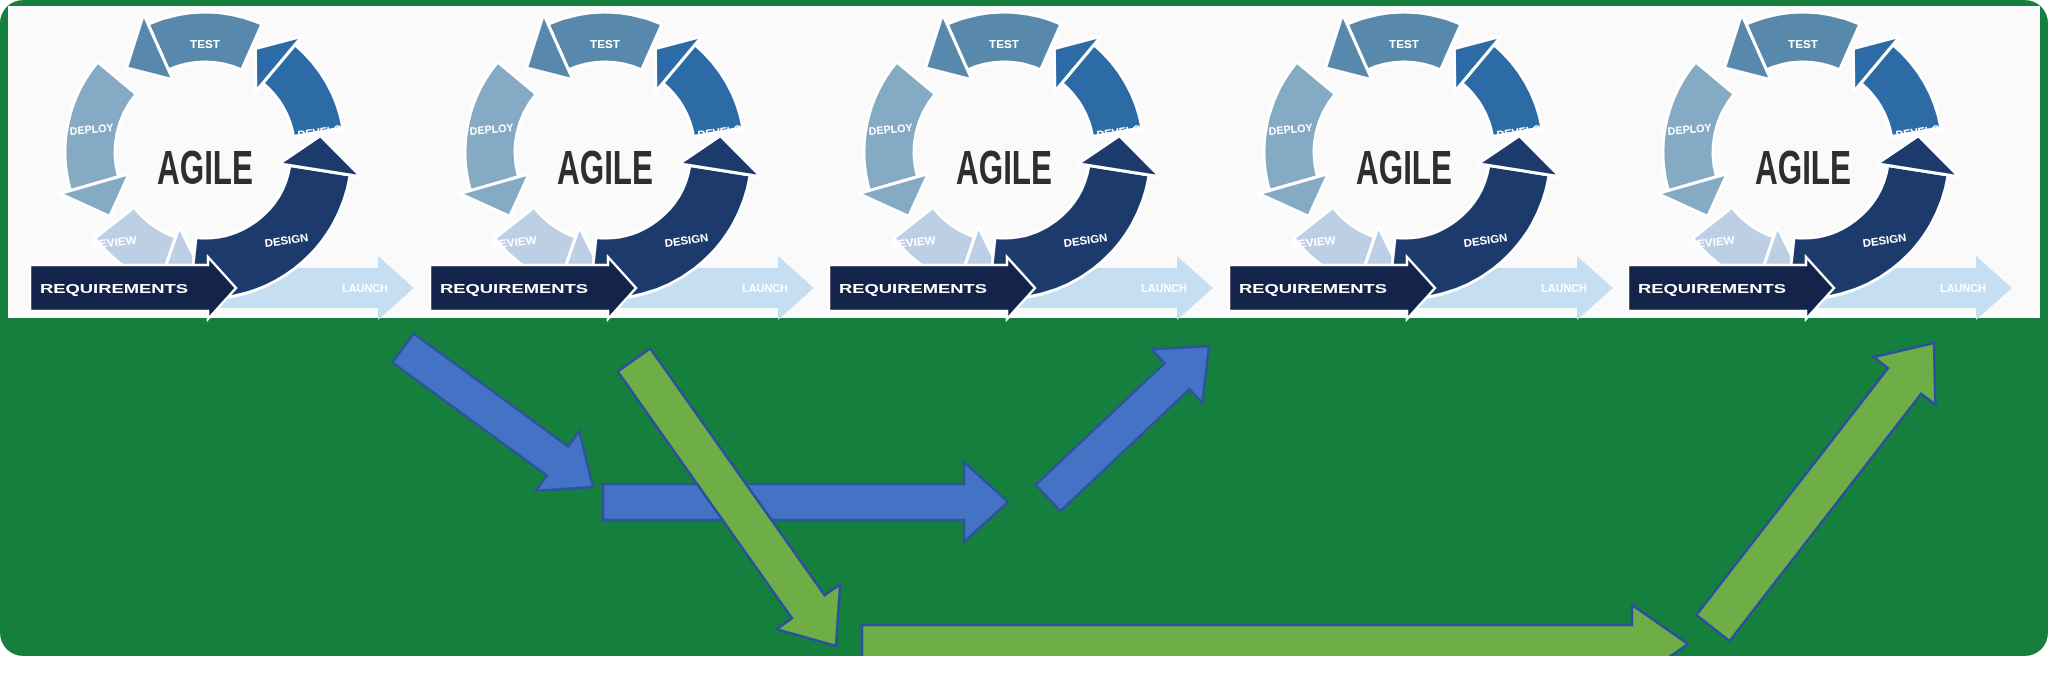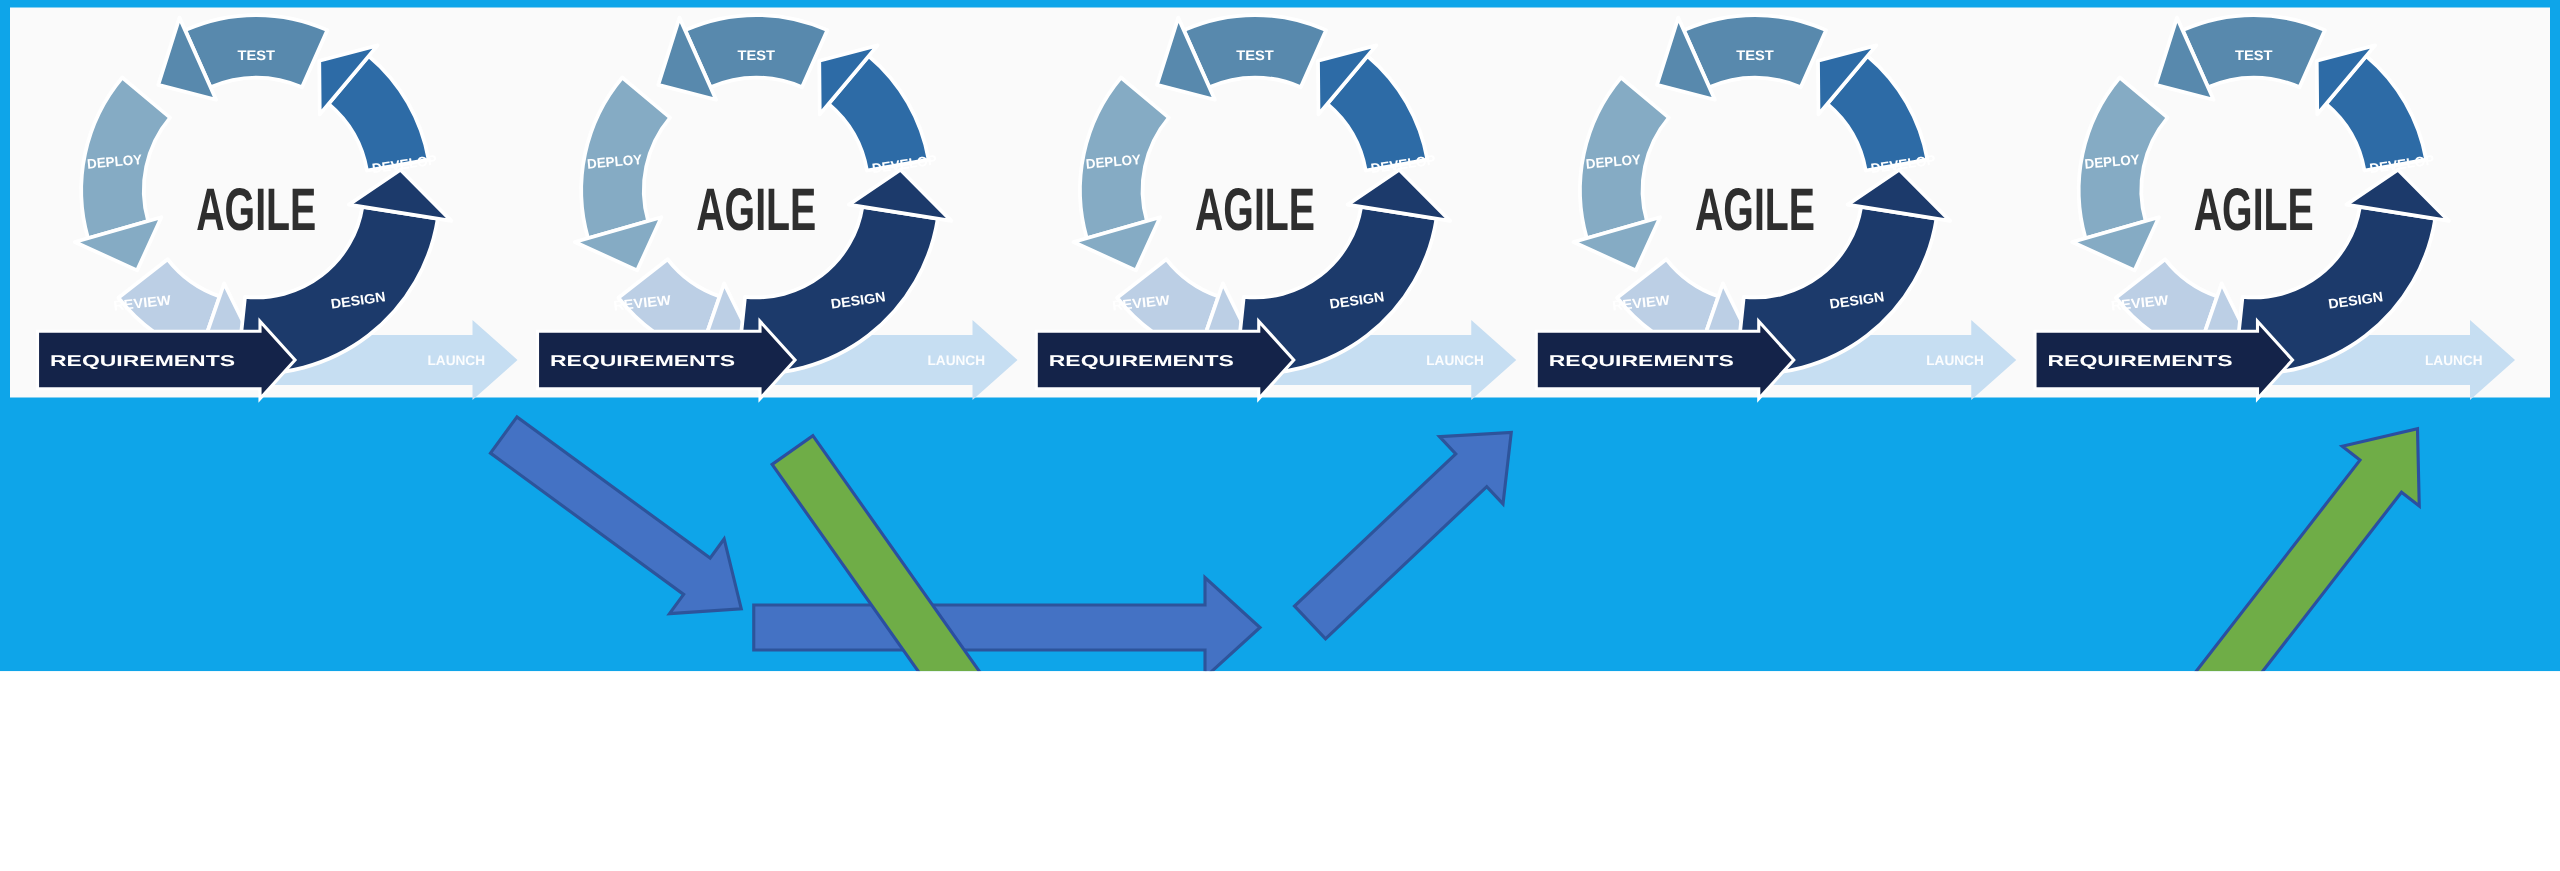--- a/index.html
+++ b/index.html
@@ -1,21 +1,22 @@
 <!DOCTYPE html>
 <html><head>
 <meta charset="utf-8">
 <style>
   html,body{margin:0;padding:0;background:#ffffff;}
   .canvas{
     position:relative;
-    width:2048px;height:537px;
-    background:#0ea5e9;
+    width:2048px;height:656px;
+    background:#15803d;
     font-family:"Liberation Sans", sans-serif;
     overflow:hidden;
+    border-radius:23px;
   }
   svg{display:block;}
   text{font-family:"Liberation Sans", sans-serif;}
   .agile-label{font-weight:bold;}
   .bar-label{fill:#ffffff;font-weight:bold;}
 </style>
 </head>
 <body>
 
 <div class="canvas">

